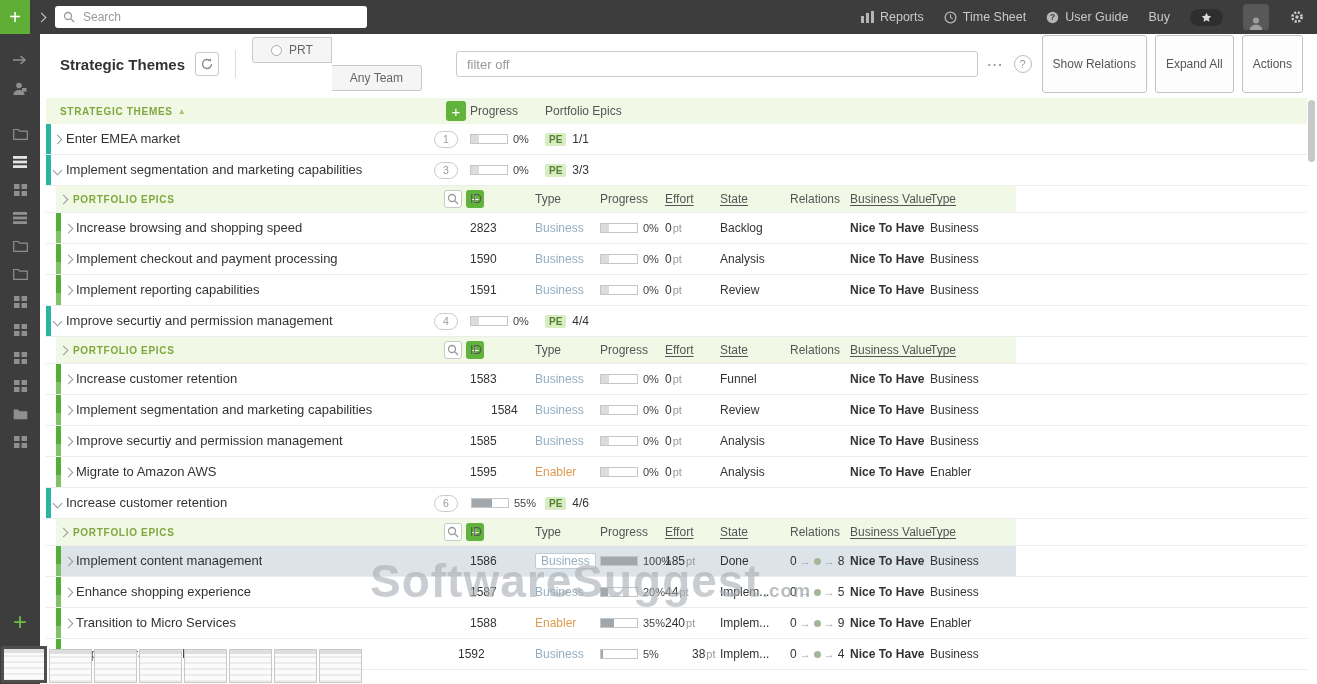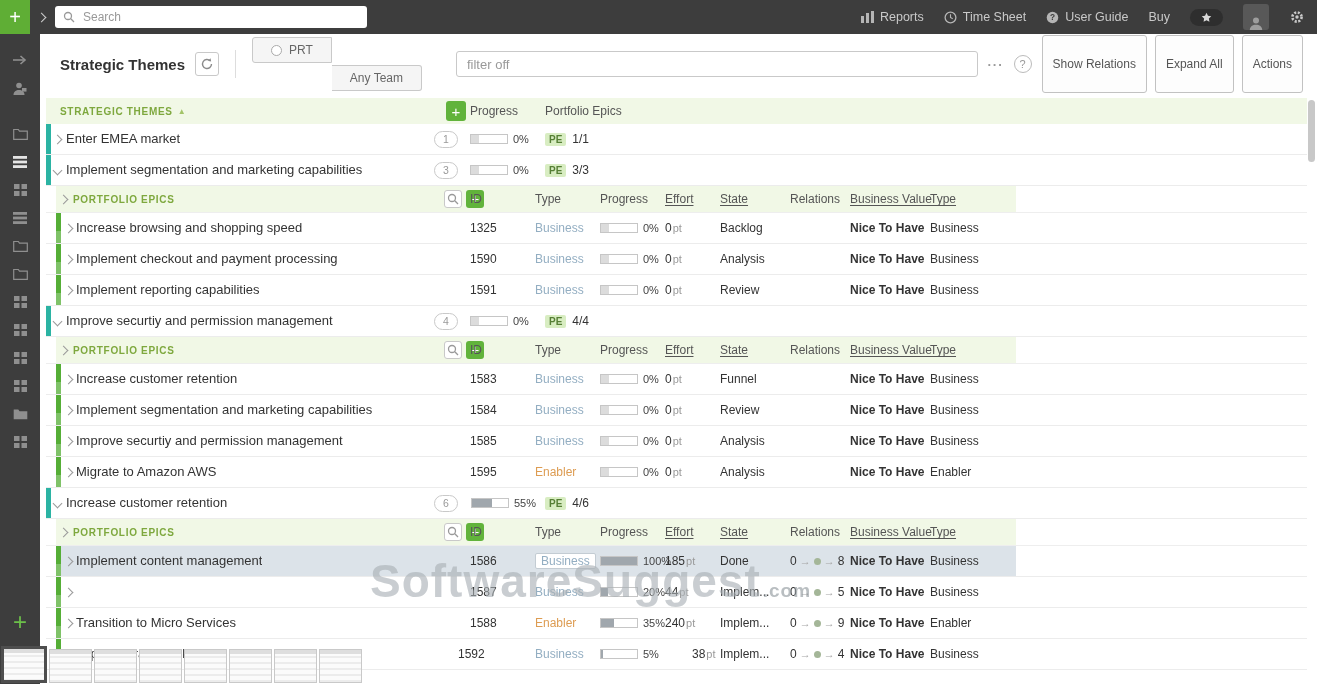--- a/index.html
+++ b/index.html
@@ -425,21 +425,21 @@
         <span class="hcol u" style="left:619px">Effort</span>
         <span class="hcol u" style="left:674px">State</span>
         <span class="hcol" style="left:744px">Relations</span>
         <span class="hcol u" style="left:804px">Business Value</span>
         <span class="hcol u" style="left:884px">Type</span>
       </div>
       <div class="row epic-row">
   <span class="stripe epic-stripe"></span>
   <i class="chev right"></i>
   <span class="ename">Increase browsing and shopping speed</span>
-  <span class="cell" style="left:424px">1325</span>
+  <span class="cell" style="left:424px">2823</span>
   <span class="cell type-business" style="left:489px">
           <span class="type-chip">Business</span>
         </span>
   <span class="cell" style="left:554px">
           <span class="pbar zero">
             <span style="width:22%"></span>
           </span>
           <span class="plabel">0%</span>
         </span>
   <span class="cell" style="left:619px">0<i class="unit">pt</i></span>
@@ -542,21 +542,21 @@
   <span class="cell" style="left:619px">0<i class="unit">pt</i></span>
   <span class="cell" style="left:674px">Funnel</span>
   <span class="cell" style="left:744px"></span>
   <span class="cell bv" style="left:804px">Nice To Have</span>
   <span class="cell" style="left:884px">Business</span>
 </div>
       <div class="row epic-row">
   <span class="stripe epic-stripe"></span>
   <i class="chev right"></i>
   <span class="ename">Implement segmentation and marketing capabilities</span>
-  <span class="cell" style="left:424px">1584</span>
+  <span class="cell" style="left:445px">1584</span>
   <span class="cell type-business" style="left:489px">
           <span class="type-chip">Business</span>
         </span>
   <span class="cell" style="left:554px">
           <span class="pbar zero">
             <span style="width:22%"></span>
           </span>
           <span class="plabel">0%</span>
         </span>
   <span class="cell" style="left:619px">0<i class="unit">pt</i></span>
@@ -664,20 +664,21 @@
           <span class="rel-dot"></span>
           <span class="rel-arr">→</span>
           <span>8</span>
         </span>
   <span class="cell bv" style="left:804px">Nice To Have</span>
   <span class="cell" style="left:884px">Business</span>
 </div>
       <div class="row epic-row">
   <span class="stripe epic-stripe"></span>
   <i class="chev right"></i>
+  <span class="ename">Enhance shopping experience</span>
   <span class="cell" style="left:424px">1587</span>
   <span class="cell type-business" style="left:489px">
           <span class="type-chip">Business</span>
         </span>
   <span class="cell" style="left:554px">
           <span class="pbar">
             <span style="width:20%"></span>
           </span>
           <span class="plabel">20%</span>
         </span>

